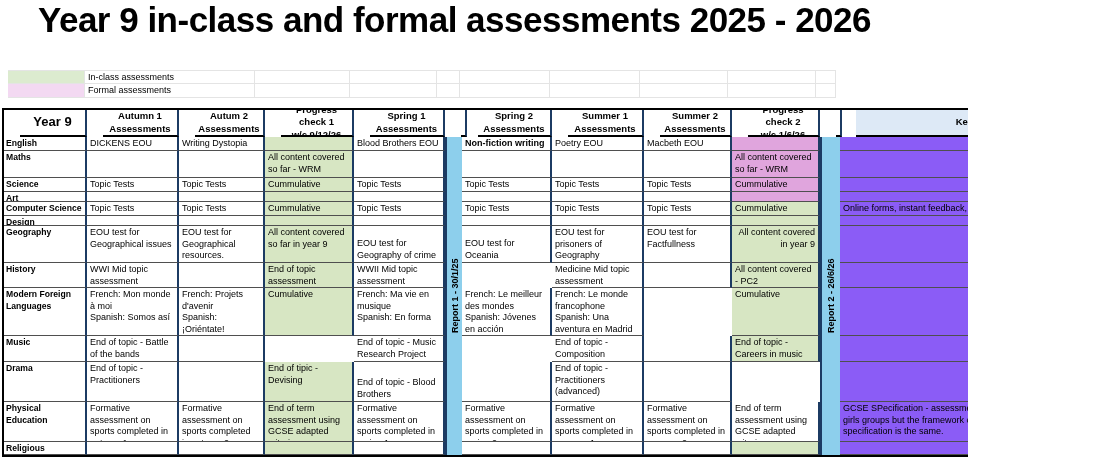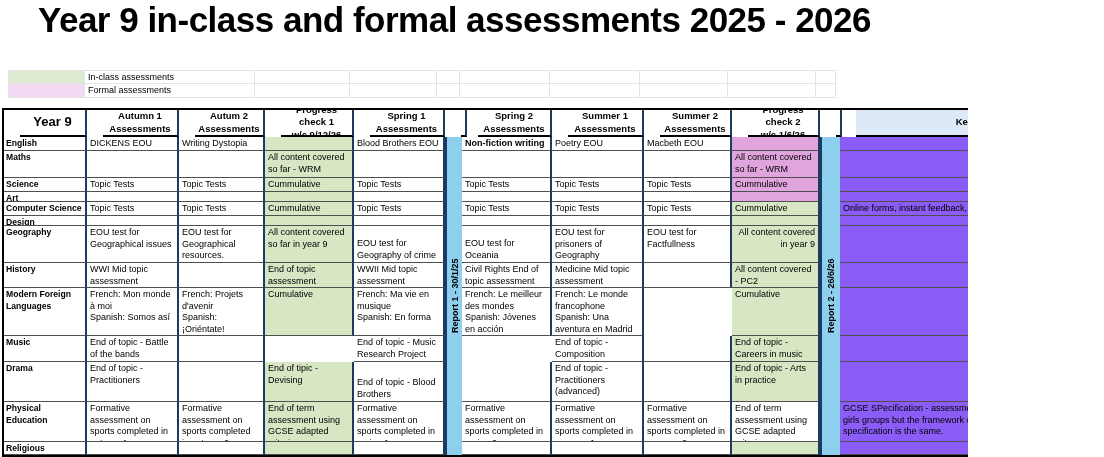--- a/index.html
+++ b/index.html
@@ -160,21 +160,20 @@
       <div class="c vb" style="grid-area: 8 / 7;">EOU test for Oceania</div>
       <div class="c" style="grid-area: 8 / 8;">EOU test for prisoners of Geography</div>
       <div class="c" style="grid-area: 8 / 9;">EOU test for Factfullness</div>
       <div class="c f-green" style="grid-area: 8 / 10; text-align: right;">All content covered  in year 9</div>
       <div class="c key" style="grid-area: 8 / 12;"></div>
       <div class="c subj" style="grid-area: 9 / 1;">History</div>
       <div class="c" style="grid-area: 9 / 2;">WWI Mid topic assessment</div>
       <div class="c" style="grid-area: 9 / 3;"></div>
       <div class="c f-green" style="grid-area: 9 / 4;">End of topic assessment</div>
       <div class="c" style="grid-area: 9 / 5;">WWII Mid topic assessment</div>
-      <div class="c" style="grid-area: 9 / 7;">Civil Rights End of topic assessment</div>
       <div class="c" style="grid-area: 9 / 8;">Medicine Mid topic assessment</div>
       <div class="c" style="grid-area: 9 / 9;"></div>
       <div class="c f-green" style="grid-area: 9 / 10;">All content covered - PC2</div>
       <div class="c key" style="grid-area: 9 / 12;"></div>
       <div class="c subj" style="grid-area: 10 / 1;">Modern Foreign Languages</div>
       <div class="c" style="grid-area: 10 / 2;">French: Mon monde à moi
 Spanish: Somos así</div>
       <div class="c" style="grid-area: 10 / 3;">French: Projets d'avenir
 Spanish: ¡Oriéntate!</div>
       <div class="c f-green" style="grid-area: 10 / 4;">Cumulative</div>
@@ -195,21 +194,20 @@
       <div class="c f-green" style="grid-area: 11 / 10;">End of topic - Careers in music</div>
       <div class="c key" style="grid-area: 11 / 12;"></div>
       <div class="c subj" style="grid-area: 12 / 1;">Drama</div>
       <div class="c" style="grid-area: 12 / 2;">End of topic - Practitioners</div>
       <div class="c" style="grid-area: 12 / 3;"></div>
       <div class="c f-green" style="grid-area: 12 / 4;">End of tipic - Devising</div>
       <div class="c vb" style="grid-area: 12 / 5;">End of topic - Blood Brothers</div>
       <div class="c" style="grid-area: 12 / 7;"></div>
       <div class="c" style="grid-area: 12 / 8;">End of topic - Practitioners (advanced)</div>
       <div class="c" style="grid-area: 12 / 9;"></div>
-      <div class="c f-green" style="grid-area: 12 / 10;">End of topic - Arts in practice</div>
       <div class="c key" style="grid-area: 12 / 12;"></div>
       <div class="c subj" style="grid-area: 13 / 1;">Physical Education</div>
       <div class="c" style="grid-area: 13 / 2;">Formative assessment on sports completed in autumn 1</div>
       <div class="c" style="grid-area: 13 / 3;">Formative assessment on sports completed in autumn 2</div>
       <div class="c f-green" style="grid-area: 13 / 4;">End of term assessment using GCSE adapted criteria</div>
       <div class="c" style="grid-area: 13 / 5;">Formative assessment on sports completed in spring 1</div>
       <div class="c" style="grid-area: 13 / 7;">Formative assessment on sports completed in spring 2</div>
       <div class="c" style="grid-area: 13 / 8;">Formative assessment on sports completed in summer 1</div>
       <div class="c" style="grid-area: 13 / 9;">Formative assessment on sports completed in summer 2</div>
       <div class="c" style="grid-area: 13 / 10;">End of term assessment using GCSE adapted criteria</div>

